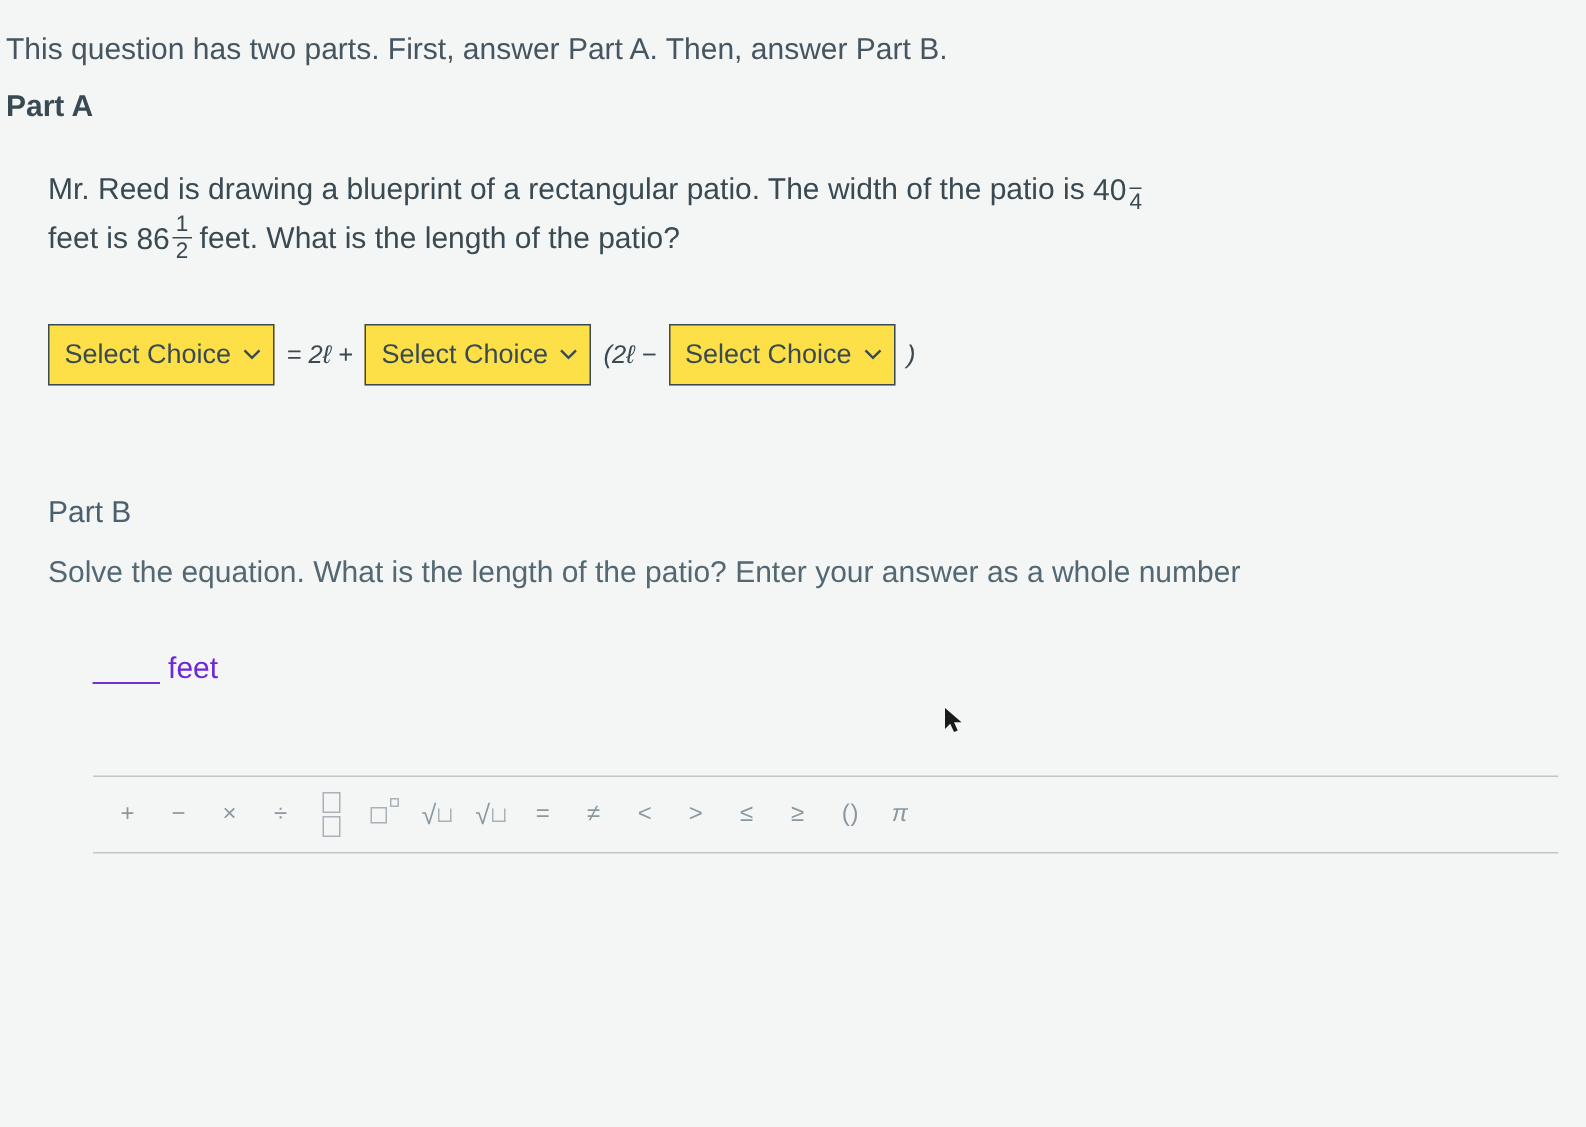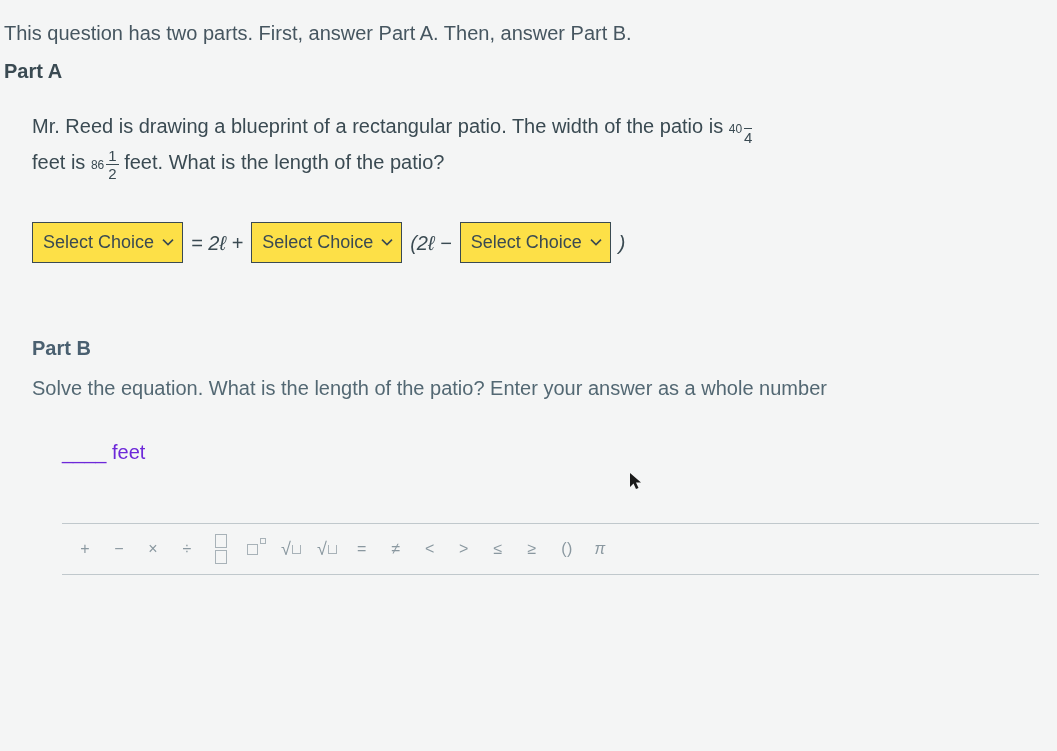--- a/index.html
+++ b/index.html
@@ -23,21 +23,21 @@
       vertical-align: middle;
       font-size: 15px;
       line-height: 1;
       text-align: center;
       position: relative;
       top: -1px;
     }
     .frac .num { border-bottom: 1px solid #3a4a52; padding: 0 2px 1px; }
     .frac .den { padding-top: 1px; }
     .mixed { display: inline-flex; align-items: center; gap: 2px; }
-    .mixed .whole { font-size: 12px; }
+    .mixed .whole { font-size: 20px; }
     .instruction { margin-bottom: 28px; color: #3a4a52; }
     .equation-row { display: flex; align-items: center; gap: 6px; flex-wrap: wrap; margin-bottom: 70px; }
     .select-box {
       border: 1.5px solid #3a4a52;
       padding: 6px 28px 6px 10px;
       background: #fde047;
       font-size: 18px;
       color: #3a4a52;
       display: inline-flex;
       align-items: center;
@@ -46,23 +46,23 @@
       white-space: nowrap;
     }
     .select-box .chev {
       position: absolute;
       right: 8px;
       top: 50%;
       transform: translateY(-55%);
       pointer-events: none;
     }
     .select-box .chev svg { display: block; }
-    .eq-text { font-style: italic; font-size: 20px; color: #3a4a52; padding: 0 2px; }
+    .eq-text { font-style: italic; font-size: 17px; color: #3a4a52; padding: 0 2px; }
     .ell { font-style: italic; }
-    .partb-label { font-weight: bold; color: #4a6070; margin-bottom: 10px; display: block; }
+    .partb-label { font-weight: normal; color: #4a6070; margin-bottom: 10px; display: block; }
     .partb-text { color: #536873; margin-bottom: 34px; }
     .answer-line { color: #6d28d9; margin-bottom: 56px; padding-left: 30px; }
     .toolbar {
       display: flex;
       align-items: center;
       gap: 16px;
       border-top: 1px solid #c0c8cc;
       border-bottom: 1px solid #c0c8cc;
       padding: 10px 14px;
       color: #8a98a0;

